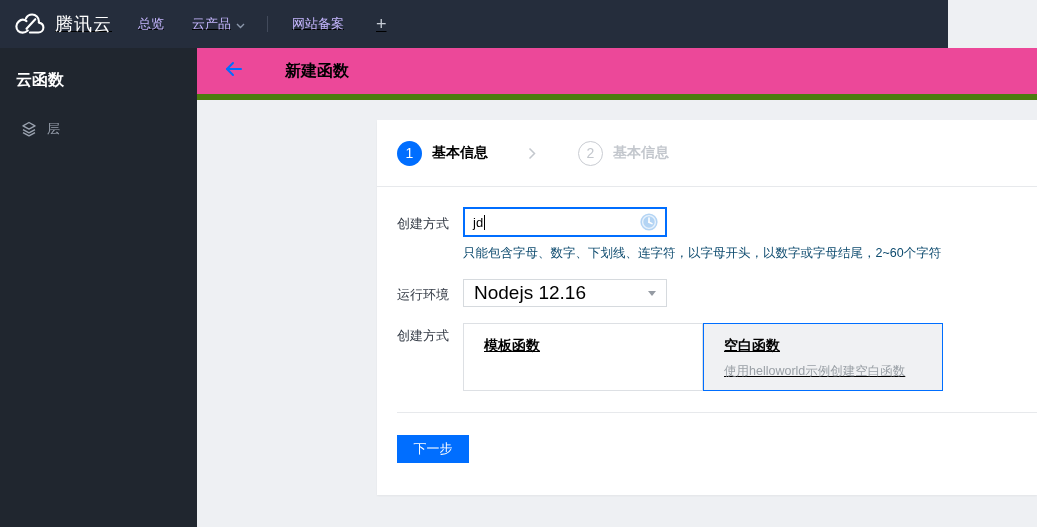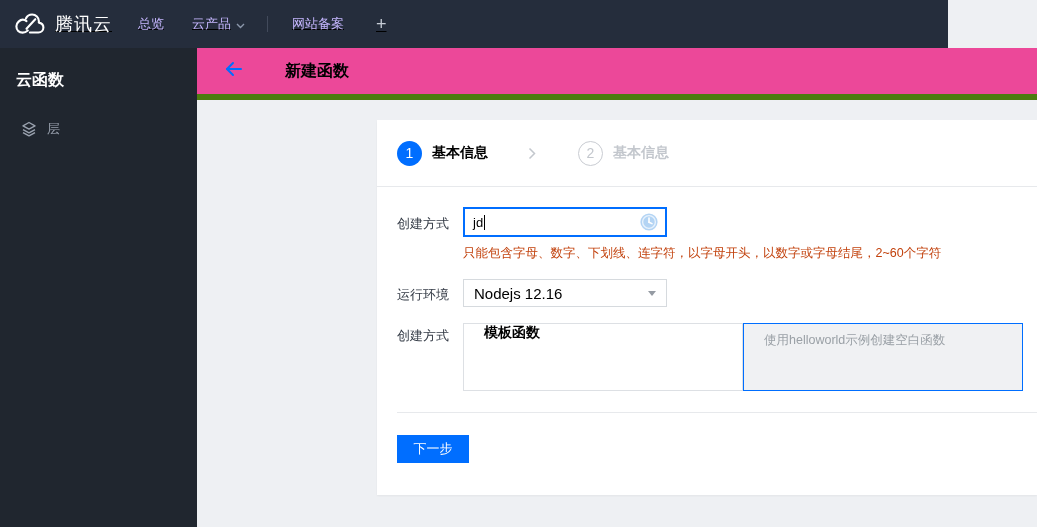--- a/index.html
+++ b/index.html
@@ -57,32 +57,32 @@
   .frow1 .flabel { padding-top:8px; }
   .frow2 .flabel { padding-top:7px; }
   .frow3 .flabel { padding-top:4px; }
 
   .name-input { width:204px; height:30px; border:2px solid #006eff; background:#ffffff;
     display:flex; align-items:center; padding:0 6px 0 8px; cursor:text; }
   .name-value { font-size:13px; color:#000000; }
   .caret-bar { width:1px; height:15px; background:#000000; margin-left:1px; }
   .name-input .clock { margin-left:auto; display:flex; }
 
-  .hint { margin-left:66px; margin-top:8px; font-size:12.5px; color:#c2410c; }
+  .hint { margin-left:66px; margin-top:8px; font-size:12.5px; color:#0c4a6e; }
 
   .frow2 { margin-top:17px; }
   .select { width:204px; height:28px; border:1px solid #d6dade; background:#ffffff;
     display:flex; align-items:center; padding:0 10px; cursor:pointer; }
-  .select-value { font-size:15px; color:#000000; }
+  .select-value { font-size:19px; color:#000000; }
   .select-caret { margin-left:auto; width:0; height:0; border-left:4px solid transparent;
     border-right:4px solid transparent; border-top:5px solid #959ba3; }
 
   .frow3 { margin-top:16px; }
   .method-cards { display:flex; }
-  .mcard { width:280px; height:68px; padding:0 0 0 20px; cursor:pointer; }
+  .mcard { width:240px; height:68px; padding:13px 0 0 20px; cursor:pointer;text-decoration:underline; }
   .mcard.plain { border:1px solid #dde0e4; background:#ffffff; }
   .mcard.selected { border:1px solid #006eff; background:#f0f1f3; }
   .mcard-title { font-size:14px; font-weight:bold; color:#000000; }
   .mcard-desc { font-size:12.5px; color:#9aa0a6; margin-top:8px; }
 
   .divider2 { margin-top:21px; margin-right:0; border-top:1px solid #e7e9ec; }
   .next-btn { margin-top:22px; width:72px; height:28px; background:#006eff; color:#ffffff;
     font-size:13px; border:none; cursor:pointer; display:flex; align-items:center;
     justify-content:center; }
 </style>
@@ -194,20 +194,21 @@
         </div>
       </div>
 
       <div class="frow frow3">
         <div class="flabel">创建方式</div>
         <div class="method-cards">
           <div class="mcard plain">
             <div class="mcard-title">模板函数</div>
           </div>
           <div class="mcard selected">
+            <div class="mcard-title">空白函数</div>
             <div class="mcard-desc">使用helloworld示例创建空白函数</div>
           </div>
         </div>
       </div>
 
       <div class="divider2"></div>
 
       <button class="next-btn">下一步</button>
 
     </div>

